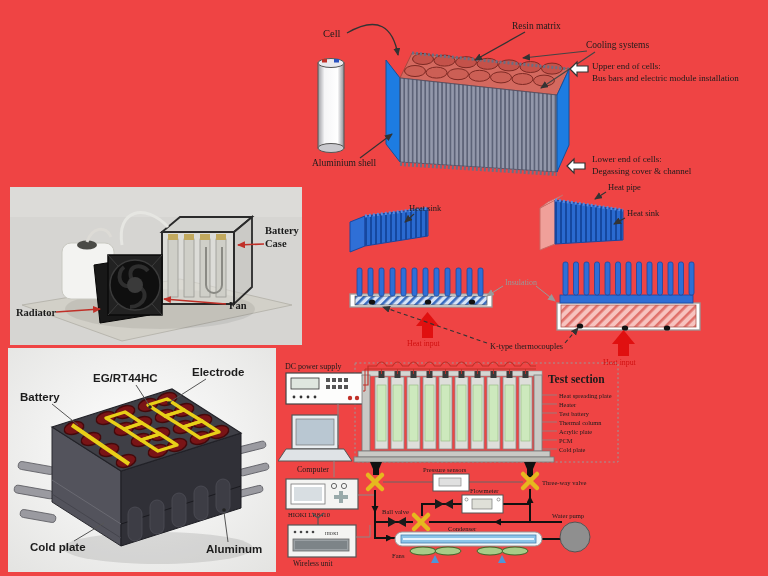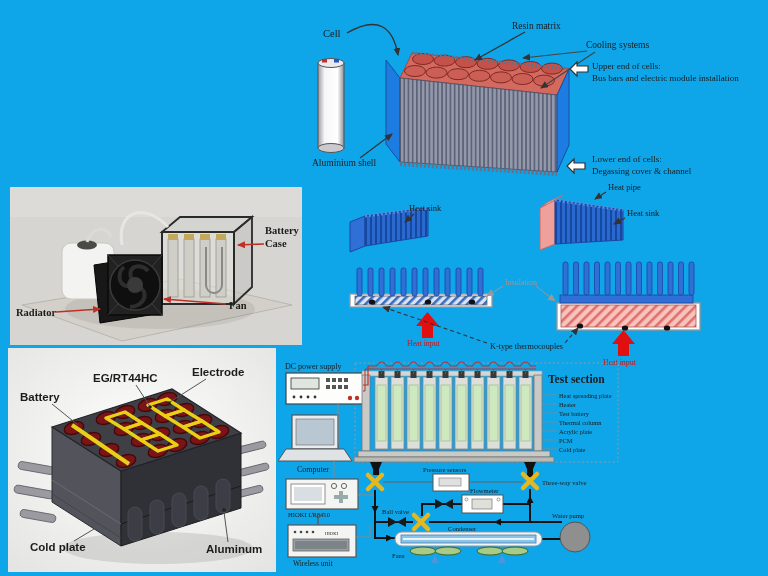--- a/index.html
+++ b/index.html
@@ -1,16 +1,16 @@
 <!DOCTYPE html>
 <html><head>
 <meta charset="utf-8">
 <style>
   html,body{margin:0;padding:0;background:#fff;}
-  #fig{position:relative;width:768px;height:576px;background:#0ea5e9;overflow:hidden;
+  #fig{position:relative;width:768px;height:576px;background:#ef4444;overflow:hidden;
        font-family:"Liberation Serif",serif;}
   .panel{position:absolute;}
   text{fill:#1c1c1c;}
   .lbl{font-family:"Liberation Serif",serif;}
   .sans{font-family:"Liberation Sans",sans-serif;}
   .gray{fill:#999;}
   .red{fill:#d01010;}
 </style>
 </head>
 <body>

